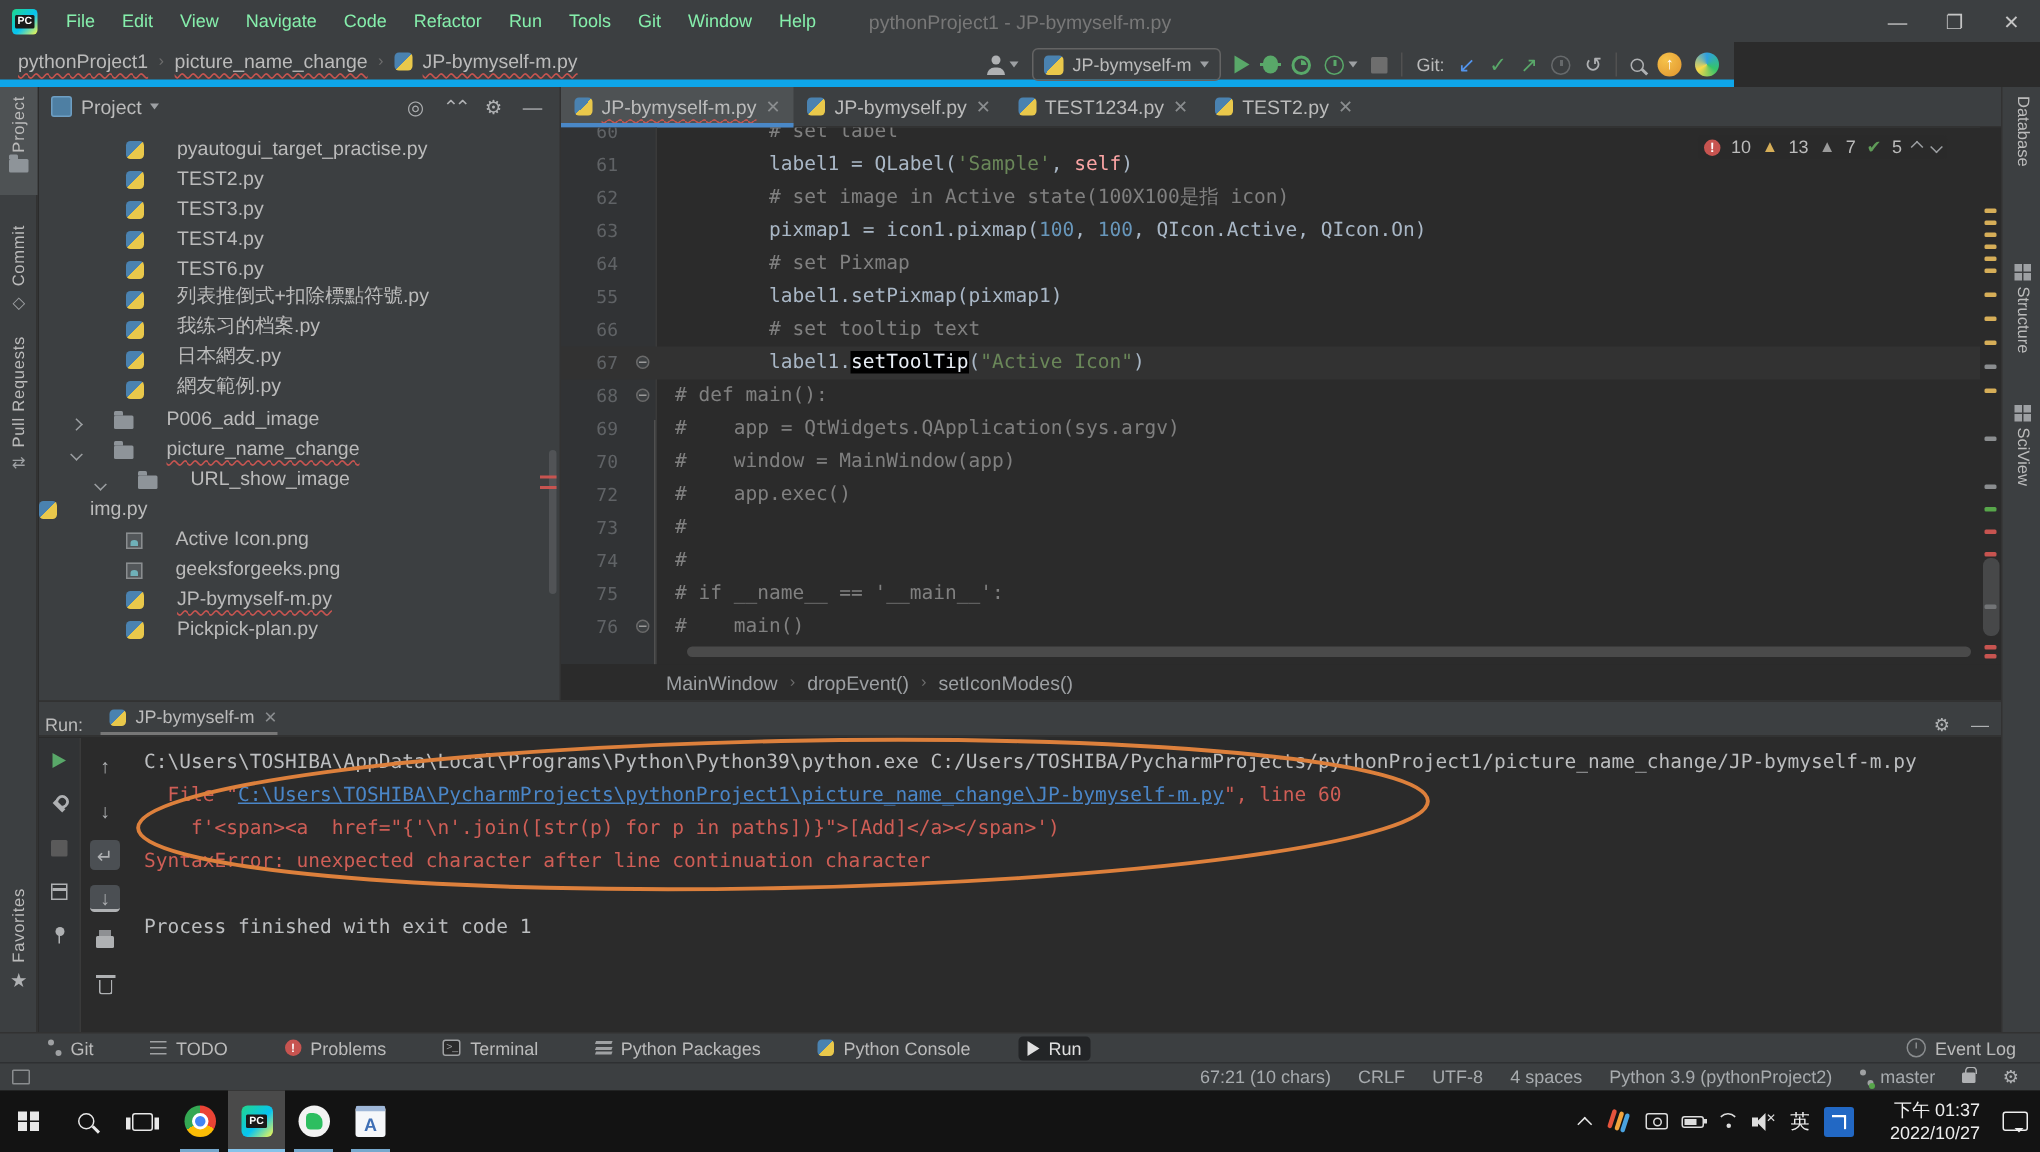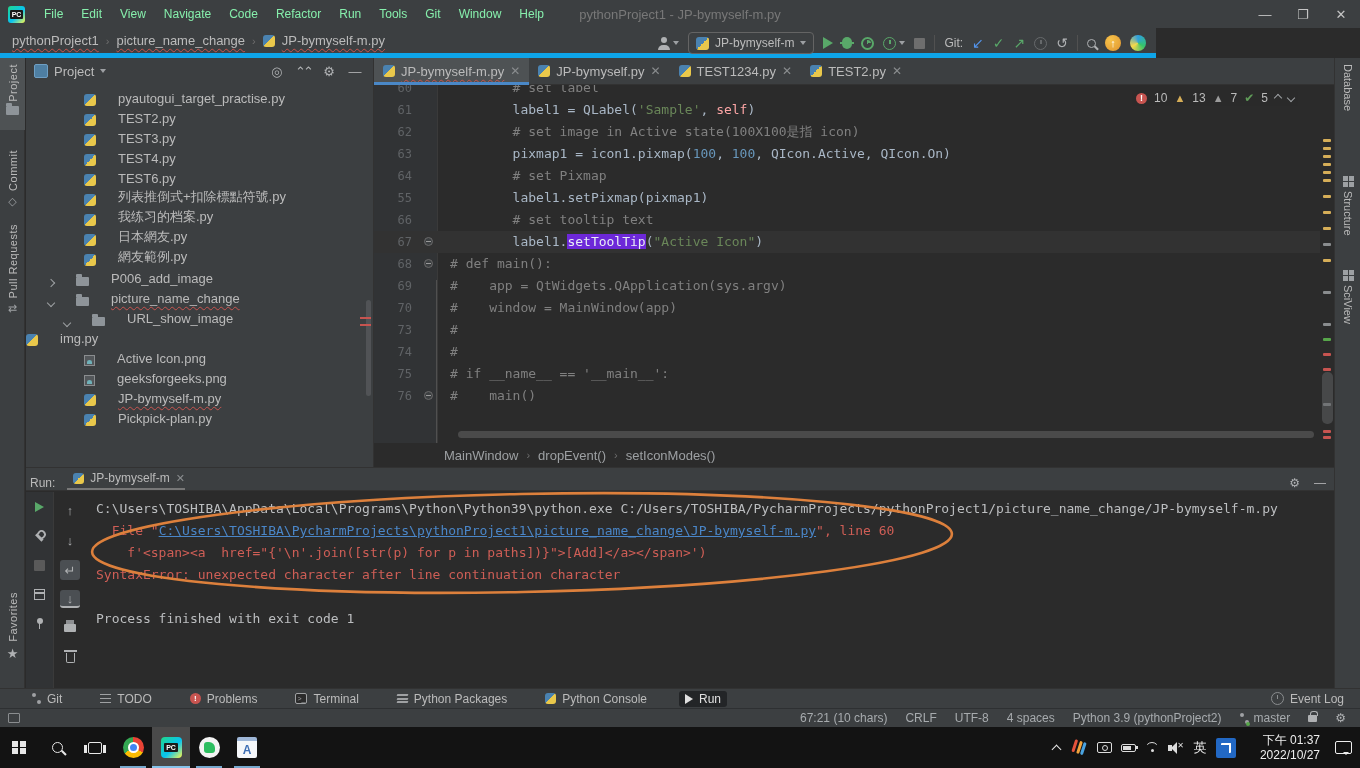--- a/index.html
+++ b/index.html
@@ -82,21 +82,21 @@
 .gutterbg{position:absolute;left:0;top:0;bottom:0;width:64px;background:#313335;border-right:1px solid #3a3a3a}
 .code-scroll{position:absolute;left:0;right:0;top:-8px}
 .cline{display:flex;height:22px;position:relative}
 .cline.cur{background:#323232}
 .lnum{width:46px;padding-right:8px;text-align:right;color:#606366;font:12px/22px "DejaVu Sans Mono",monospace;flex:0 0 auto}
 .fold{width:18px;position:relative;flex:0 0 auto}
 .fmark{position:absolute;left:4px;top:6px;width:9px;height:9px;border:1px solid #6a6a6a;border-radius:50%;background:#3c3f41}
 .fmark::after{content:"";position:absolute;left:1px;right:1px;top:3px;height:1px;background:#9a9a9a}
 .lcode{font:13px/22px "DejaVu Sans Mono",monospace;color:#a9b7c6;white-space:pre;padding-left:12px}
 .tok.cm{color:#808080}.tok.st{color:#6a8759}.tok.nu{color:#6897bb}.tok.sf{color:#fca5a5}
-.tok.sel{background:#6d28d9;color:#e9eef5}
+.tok.sel{background:#000000;color:#e9eef5}
 .foldline{position:absolute;left:62px;top:195px;bottom:0;width:1px;background:#505050}
 .inspections{position:absolute;top:5px;right:22px;display:flex;align-items:center;gap:7px;font-size:12px;color:#bbbbbb;background:rgba(43,43,43,.75);padding:1px 4px;border-radius:3px}
 .errdot{width:11px;height:11px;border-radius:50%;background:#c75450;color:#fff;font-size:9px;font-weight:bold;display:flex;align-items:center;justify-content:center}
 .tri{font-size:11px;line-height:1}
 .tri.y{color:#d6ae58}.tri.g{color:#9b9b9b}
 .chk{color:#5f9b58;font-size:12px}
 .stripe{position:absolute;right:0;top:27px;bottom:24px;width:14px;background:#2b2b2b}
 .smark{position:absolute;right:3px;width:8px;height:3px;border-radius:1px}
 .sthumb{position:absolute;right:1px;width:11px;background:#5f6163;opacity:.55;border-radius:5px}
 .hscroll{position:absolute;left:84px;top:373px;width:856px;height:7px;background:#5a5a5a;opacity:.65;border-radius:4px}
@@ -475,20 +475,25 @@
           <span class="lnum">69</span>
           <span class="fold"></span>
           <span class="lcode"><span class="tok cm">#    app = QtWidgets.QApplication(sys.argv)</span></span>
         </div>
       <div class="cline">
           <span class="lnum">70</span>
           <span class="fold"></span>
           <span class="lcode"><span class="tok cm">#    window = MainWindow(app)</span></span>
         </div>
       <div class="cline">
+          <span class="lnum">72</span>
+          <span class="fold"></span>
+          <span class="lcode"><span class="tok cm">#    app.exec()</span></span>
+        </div>
+      <div class="cline">
           <span class="lnum">73</span>
           <span class="fold"></span>
           <span class="lcode"><span class="tok cm">#</span></span>
         </div>
       <div class="cline">
           <span class="lnum">74</span>
           <span class="fold"></span>
           <span class="lcode"><span class="tok cm">#</span></span>
         </div>
       <div class="cline">

